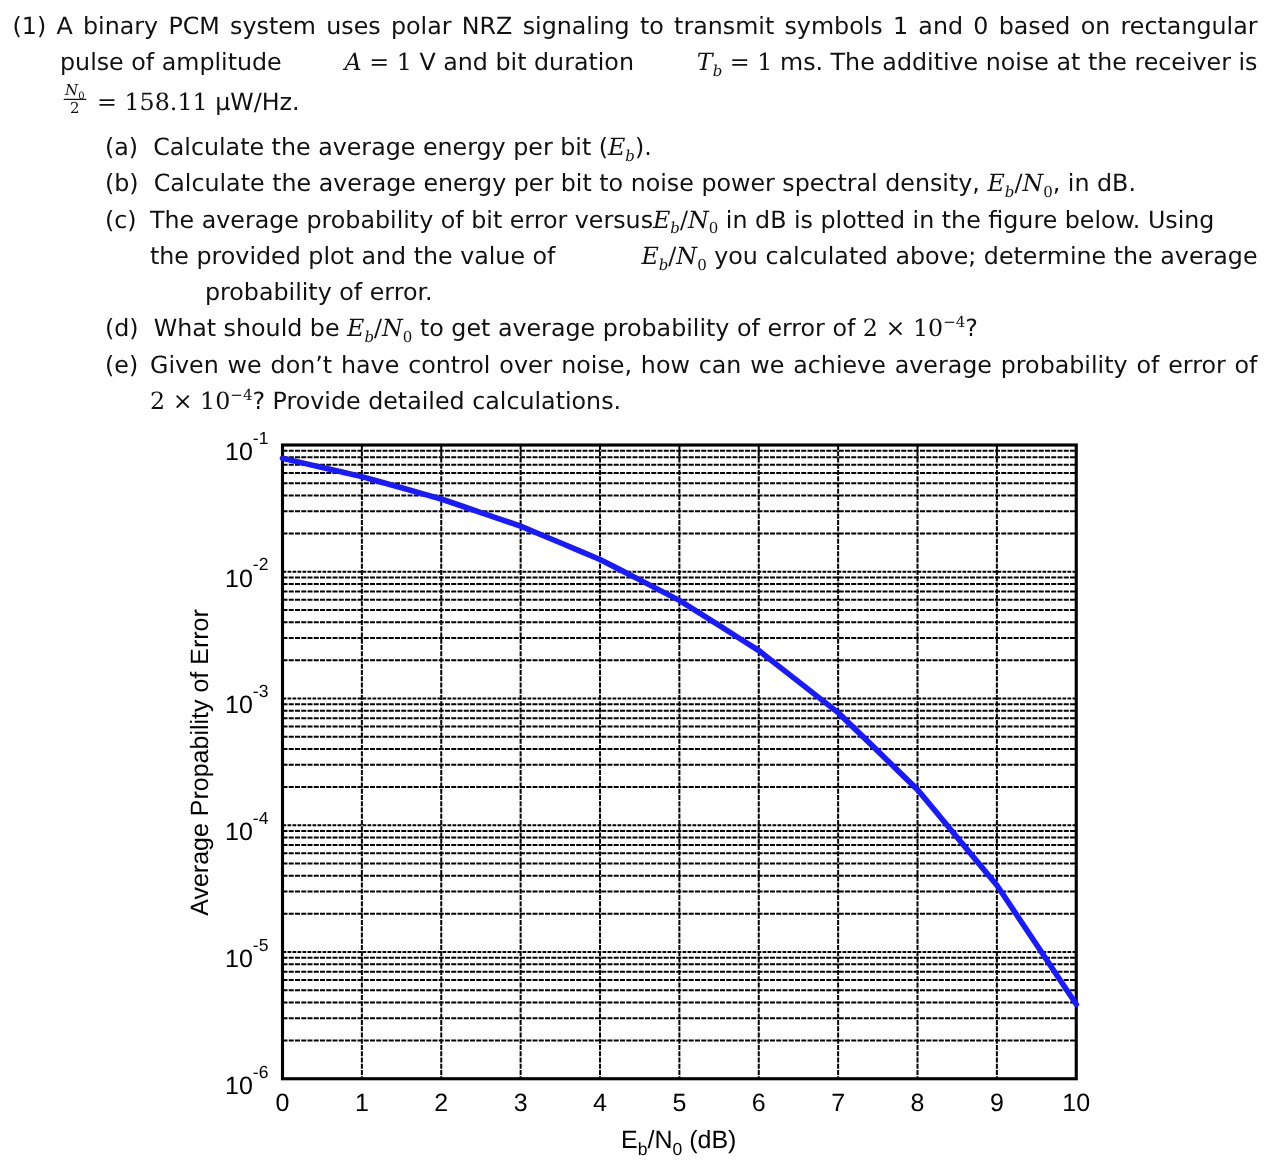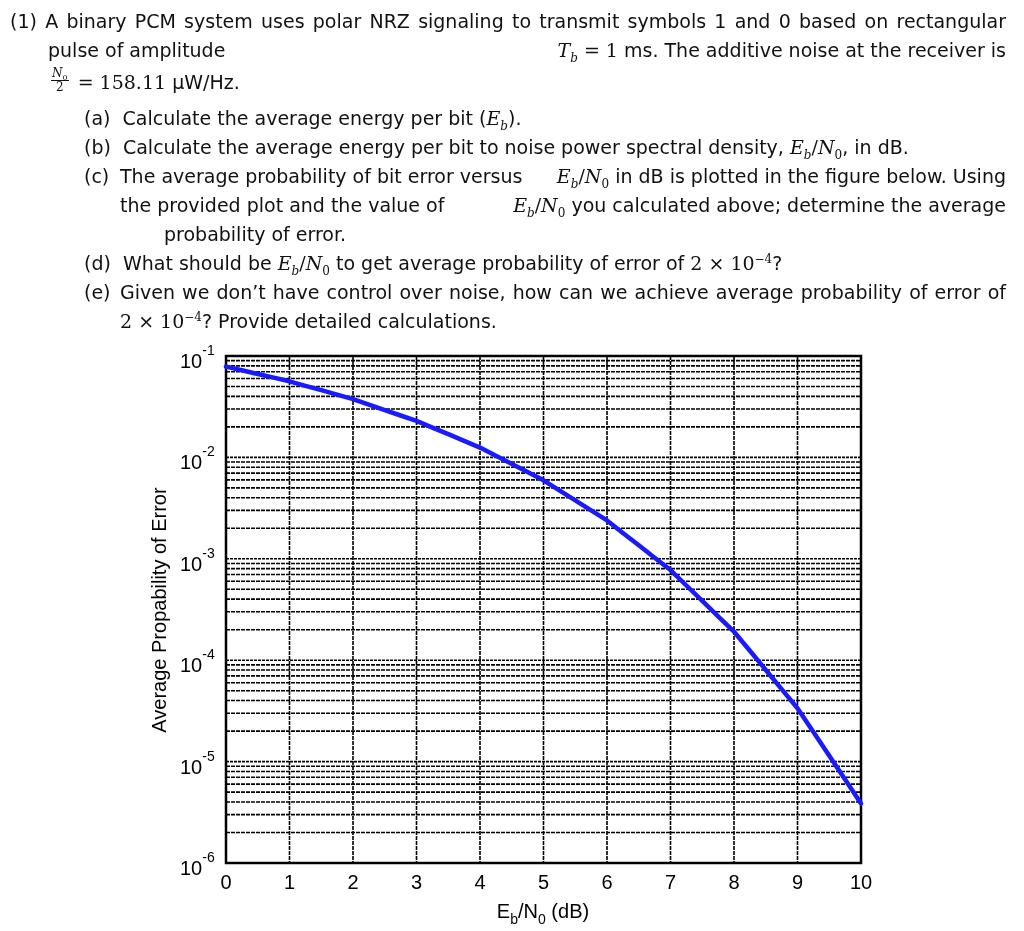--- a/index.html
+++ b/index.html
@@ -21,20 +21,21 @@
 
 <div class="q">
 
   <div class="line justify" style="left:10px; top:7px; width:996px;">
     <span>(1)</span>
     <span>A binary PCM system uses polar NRZ signaling to transmit symbols 1 and 0 based on rectangular</span>
   </div>
 
   <div class="line" style="left:48px; top:36px; width:958px; display:flex; justify-content:space-between;">
     <span>pulse of amplitude</span>
+    <span><span class="m">A</span><span class="mr"> = 1 </span><span>V and bit duration</span></span>
     <span><span class="m">T</span><sub class="m">b</sub><span class="mr"> = 1 </span><span>ms. The additive noise at the receiver is</span></span>
   </div>
 
   <div class="line" style="left:48px; top:68px;">
     <span class="frac">
       <span class="num"><span>N</span><sub style="font-size:8px;font-style:normal">0</sub></span>
       <span class="den">2</span>
     </span>
     <span class="mr">= 158.11</span><span> μW/Hz.</span>
   </div>
@@ -43,21 +44,21 @@
     <span>(a)</span>
     <span style="margin-left:6px">Calculate the average energy per bit (</span><span class="m">E</span><sub class="m">b</sub><span>).</span>
   </div>
 
   <div class="line" style="left:84px; top:133px;">
     <span>(b)</span>
     <span style="margin-left:6px">Calculate the average energy per bit to noise power spectral density, </span><span class="m">E</span><sub class="m">b</sub><span class="mr">/</span><span class="m">N</span><sub class="mr">0</sub><span>, in dB.</span>
   </div>
 
   <div class="line" style="left:84px; top:162px;">(c)</div>
-  <div class="line" style="left:120px; top:162px; width:886px; display:flex; justify-content:space-between;">
+  <div class="line" style="left:120px; top:162px; width:886px; display:flex; ">
     <span>The average probability of bit error versus </span>
     <span><span class="m">E</span><sub class="m">b</sub><span class="mr">/</span><span class="m">N</span><sub class="mr">0</sub><span> in dB is plotted in the figure below. Using</span></span>
   </div>
   <div class="line" style="left:120px; top:191px; width:886px; display:flex; justify-content:space-between;gap:12px;">
     <span>the provided plot and the value of </span>
     <span><span class="m">E</span><sub class="m">b</sub><span class="mr">/</span><span class="m">N</span><sub class="mr">0</sub><span> you calculated above; determine the average</span></span>
   </div>
   <div class="line" style="left:120px; top:220px;margin-left:44px;">probability of error.</div>
 
   <div class="line" style="left:84px; top:249px;">

